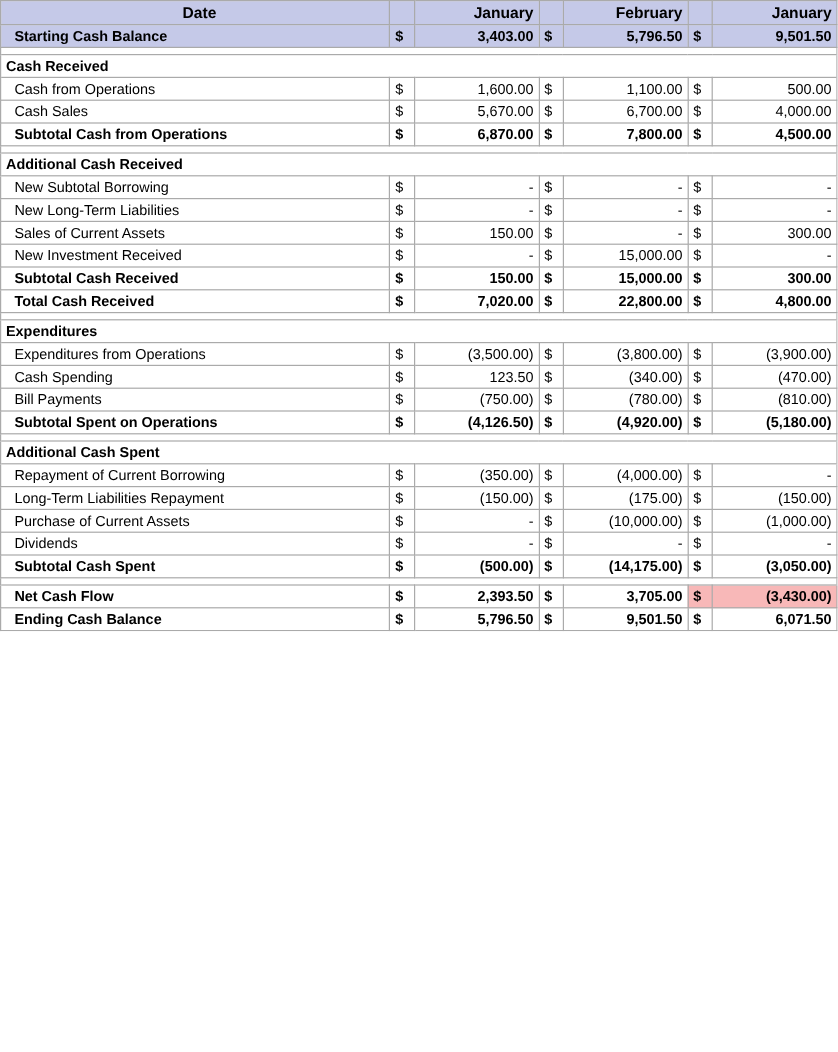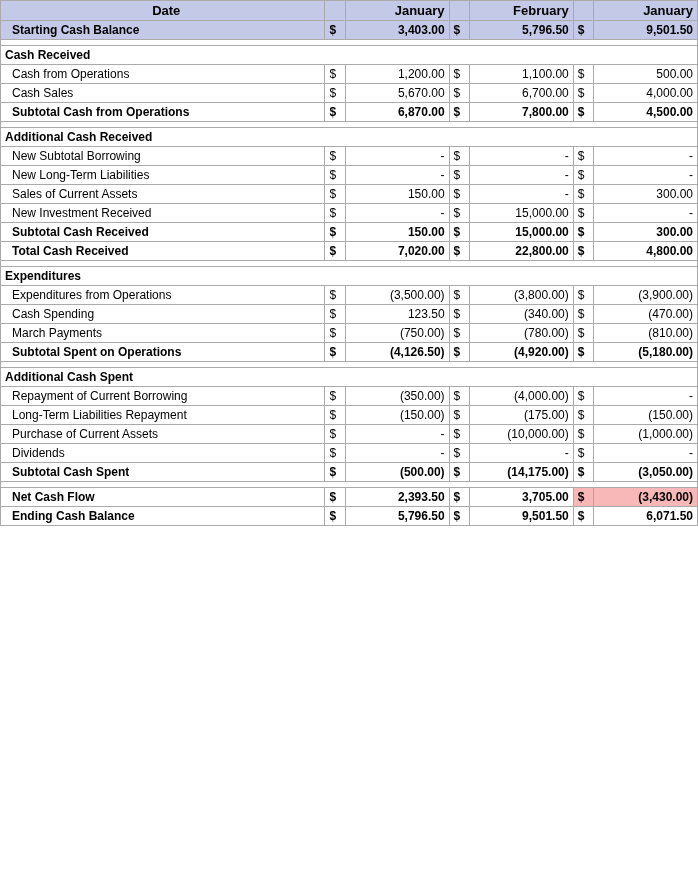--- a/index.html
+++ b/index.html
@@ -96,21 +96,21 @@
     <td colspan="7"></td>
   </tr>
 
   <tr class="section-header">
     <td colspan="7">Cash Received</td>
   </tr>
 
   <tr class="normal-row">
     <td class="label-col">Cash from Operations</td>
     <td class="currency-col">$</td>
-    <td class="amount-col">1,200.00</td>
+    <td class="amount-col">1,600.00</td>
     <td class="currency-col">$</td>
     <td class="amount-col">1,100.00</td>
     <td class="currency-col">$</td>
     <td class="amount-col">500.00</td>
   </tr>
 
   <tr class="normal-row">
     <td class="label-col">Cash Sales</td>
     <td class="currency-col">$</td>
     <td class="amount-col">5,670.00</td>
@@ -221,21 +221,21 @@
     <td class="label-col">Cash Spending</td>
     <td class="currency-col">$</td>
     <td class="amount-col">123.50</td>
     <td class="currency-col">$</td>
     <td class="amount-col">(340.00)</td>
     <td class="currency-col">$</td>
     <td class="amount-col">(470.00)</td>
   </tr>
 
   <tr class="normal-row">
-    <td class="label-col">March Payments</td>
+    <td class="label-col">Bill Payments</td>
     <td class="currency-col">$</td>
     <td class="amount-col">(750.00)</td>
     <td class="currency-col">$</td>
     <td class="amount-col">(780.00)</td>
     <td class="currency-col">$</td>
     <td class="amount-col">(810.00)</td>
   </tr>
 
   <tr class="subtotal-row">
     <td class="label-col bold">Subtotal Spent on Operations</td>

